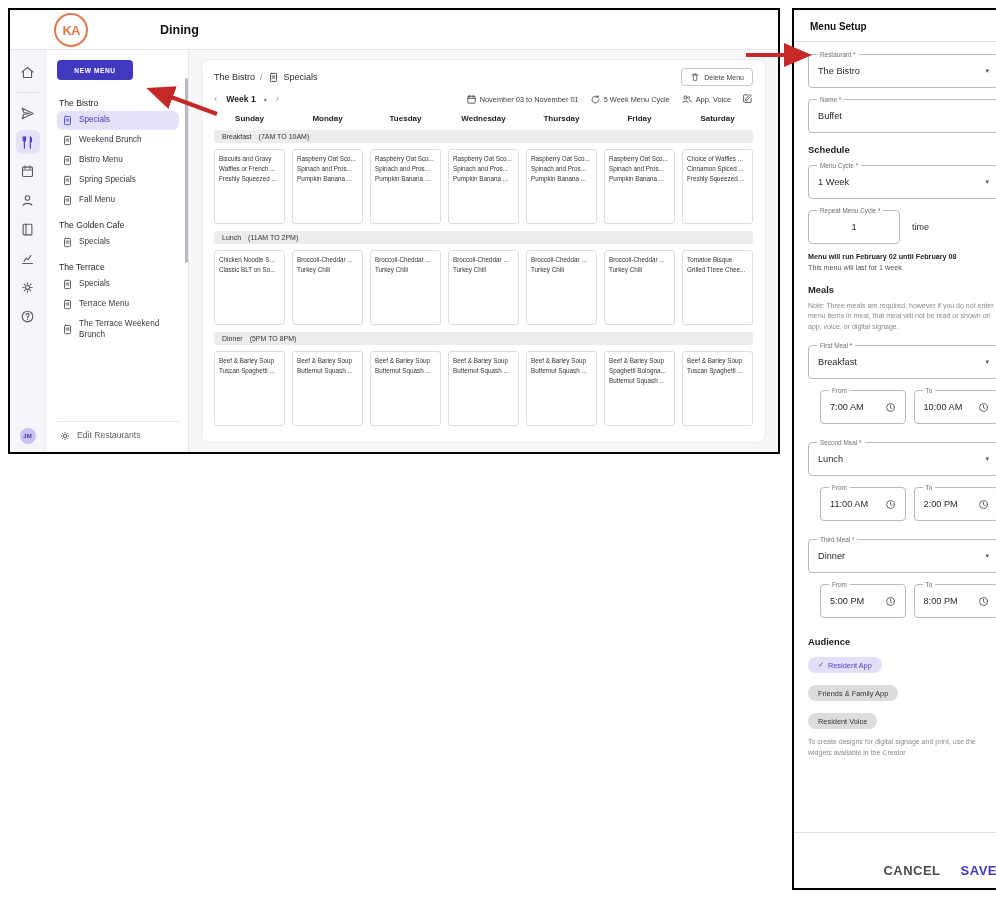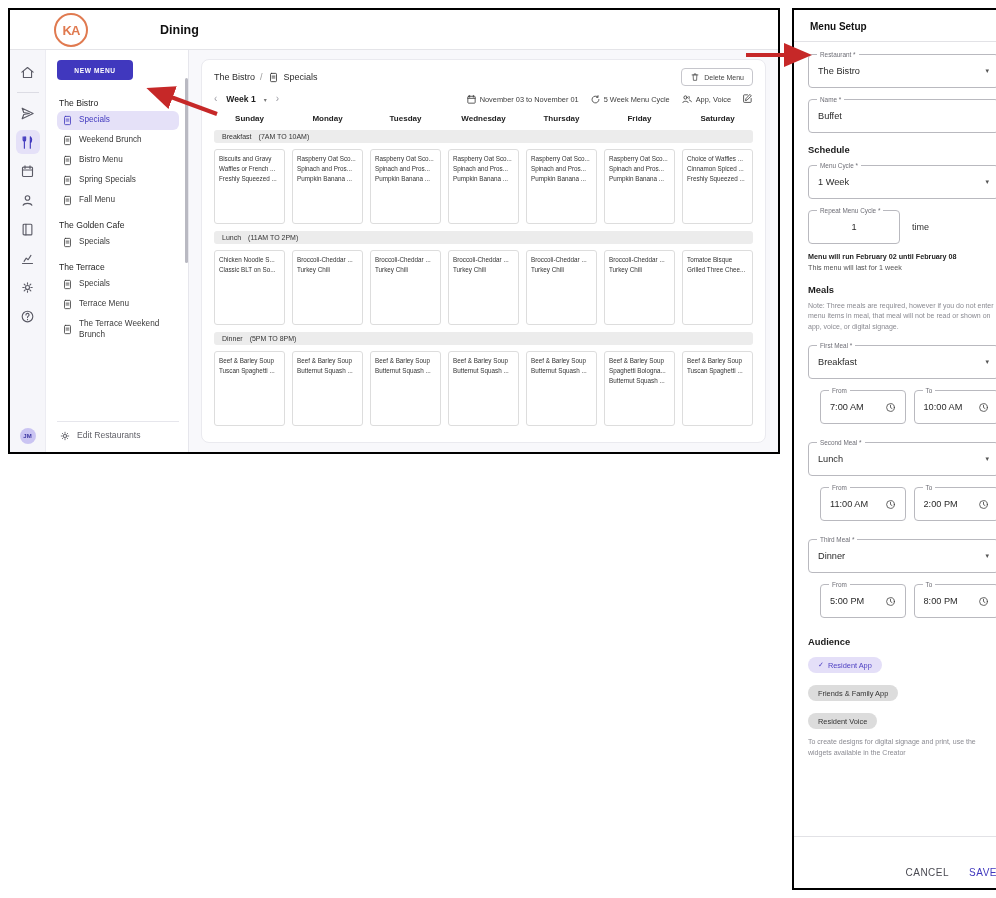--- a/index.html
+++ b/index.html
@@ -88,21 +88,21 @@
   .run-sub { font-size:7.2px; color:#555; margin-bottom:10px; line-height:1.5; }
   .pnote { font-size:7px; color:#8b8b92; line-height:1.55; margin:-4px 0 12px; }
   .trow { display:flex; gap:8px; margin-bottom:18px;padding-left:12px; }
   .trow .mfield { flex:1; margin-bottom:0; }
   .chips { display:flex; flex-direction:column; align-items:flex-start; gap:12px; margin-bottom:12px; }
   .chip { display:flex; align-items:center; gap:4px; border-radius:10px; padding:3.5px 10px;
     font-size:7.4px; background:var(--chip-gray); color:#333; cursor:pointer; }
   .chip.selected { background:#e4dff8; color:#4c3fc2; }
   .chip .ck { font-size:7px; }
   .panel-footer { border-top:1px solid #e2e2e6; padding:10px 16px; display:flex; justify-content:flex-end; gap:20px; }
-  .pf-btn { background:none; border:none; font-family:inherit; font-size:10px; font-weight:normal;
+  .pf-btn { background:none; border:none; font-family:inherit; font-size:13px; font-weight:bold;
     letter-spacing:.5px; cursor:pointer;margin-top:20px; }
   .pf-cancel { color:#4a4a52; }
   .pf-save { color:var(--accent); }
 
   .arrows { position:absolute; left:0; top:0; pointer-events:none; z-index:50; }
 </style>
 </head>
 <body>
 
 <div class="page">

